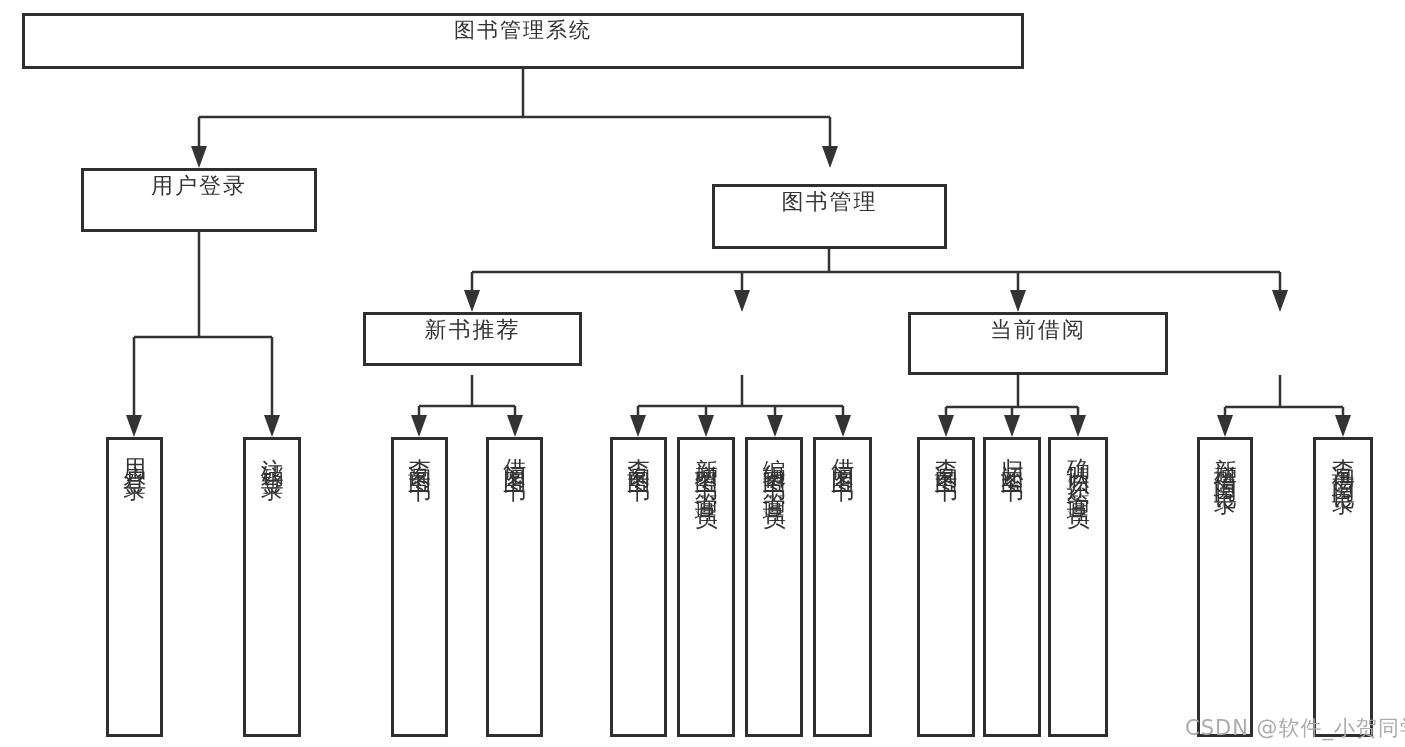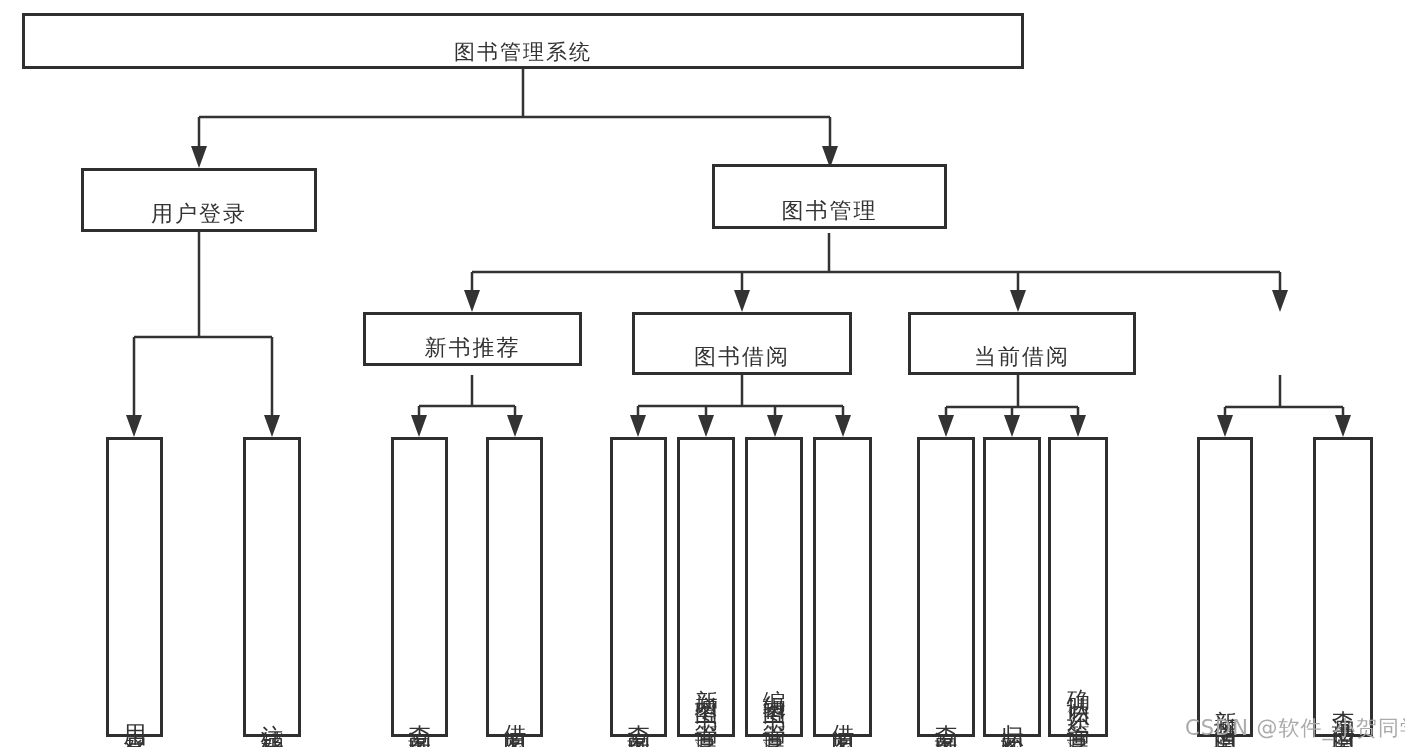--- a/index.html
+++ b/index.html
@@ -19,21 +19,21 @@
   }
   svg.connectors{
     position:absolute;left:0;top:0;z-index:1;
     color:var(--line);
   }
   .box{
     position:absolute;z-index:2;
     background:#fff;
     border:3px solid var(--border);
     box-sizing:border-box;
-    display:flex;align-items:flex-end;justify-content:center;
+    display:flex;align-items:flex-start;justify-content:center;
   }
   .hbox span{
     font-size:22px;
     letter-spacing:2px;
     white-space:nowrap;
   }
   .root span{font-size:21px;}
   .vbox span{
     writing-mode:vertical-rl;
     text-orientation:mixed;
@@ -79,31 +79,28 @@
       M1335 415 H1351 L1343 437 Z"></path>
   </svg>
 
   <div class="box hbox root" style="left:22px;top:13px;width:1002px;height:56px">
     <span>图书管理系统</span>
   </div>
 
   <div class="box hbox" style="left:81px;top:168px;width:236px;height:64px">
     <span>用户登录</span>
   </div>
-  <div class="box hbox" style="left:712px;top:164px;width:235px;height:65px">
+  <div class="box hbox" style="left:712px;top:184px;width:235px;height:65px">
     <span>图书管理</span>
   </div>
 
   <div class="box hbox" style="left:363px;top:312px;width:219px;height:54px">
     <span>新书推荐</span>
   </div>
-  <div class="box hbox" style="left:632px;top:312px;width:220px;height:63px">
-    <span>图书借阅</span>
-  </div>
-  <div class="box hbox" style="left:908px;top:312px;width:228px;height:63px">
+  <div class="box hbox" style="left:908px;top:312px;width:260px;height:63px">
     <span>当前借阅</span>
   </div>
 
   <div class="box vbox" style="left:106px;top:437px;width:57px;height:300px">
     <span>用户登录</span>
   </div>
   <div class="box vbox" style="left:243px;top:437px;width:58px;height:300px">
     <span>注销登录</span>
   </div>
 

